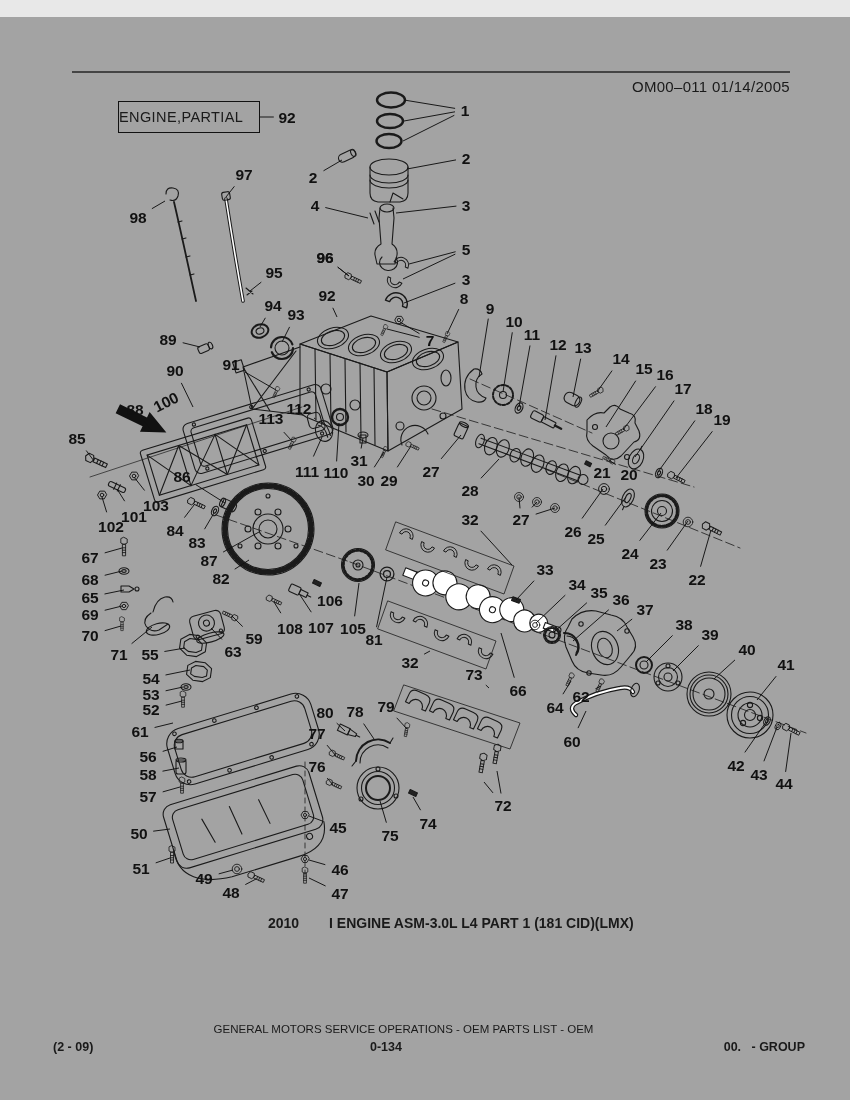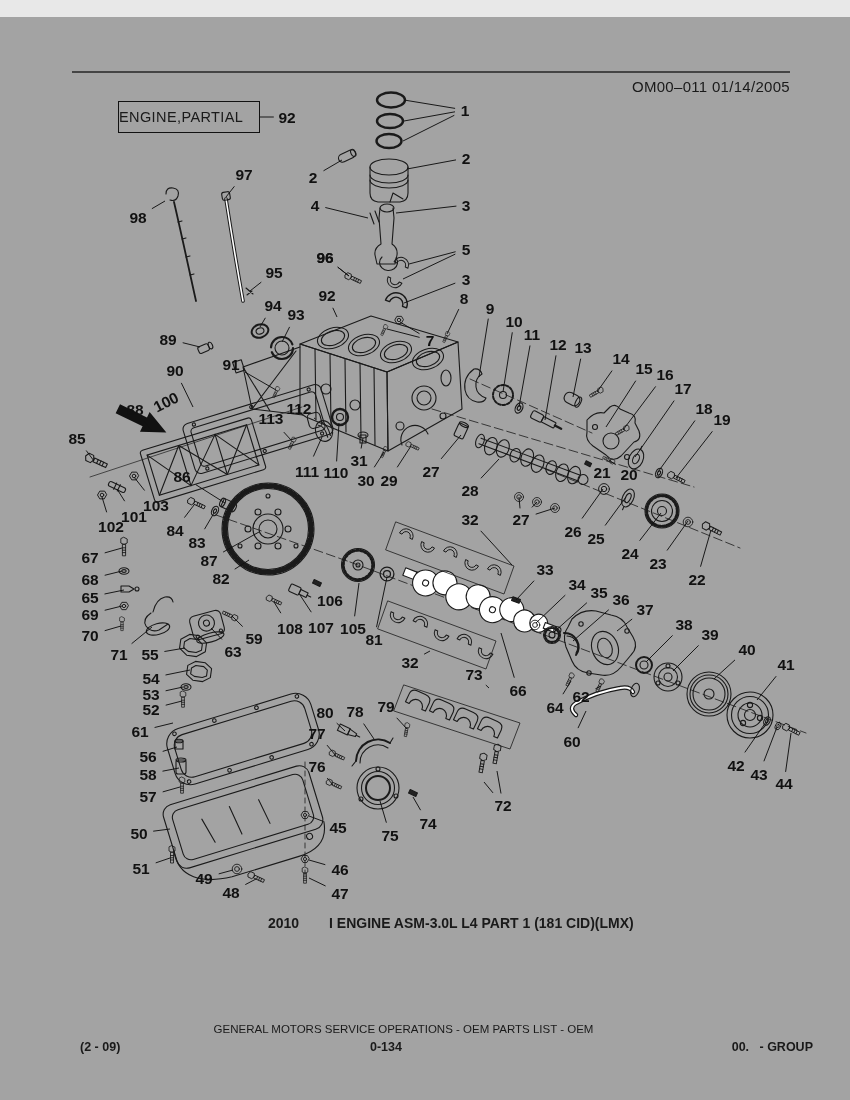--- a/index.html
+++ b/index.html
@@ -9,23 +9,23 @@
   .docref{position:absolute;top:61px;right:60px;font-size:15px;letter-spacing:.3px;}
   .partbox{position:absolute;left:118px;top:84px;width:140px;height:30px;border:1.7px solid #111;
            display:flex;align-items:center;font-size:14.5px;letter-spacing:.4px;}
   svg.diagram{position:absolute;left:0;top:0;}
   #callout-layer text{font:bold 15.5px "Liberation Sans",sans-serif;fill:#111;
                       text-anchor:middle;dominant-baseline:central;}
   #callout-layer line{stroke:#111;stroke-width:.95;}
   .caption{position:absolute;top:898px;left:268px;font-weight:bold;font-size:14px;white-space:nowrap;}
   .caption .fig{margin-right:26px;text-align:right;}
   .foot-service{position:absolute;top:1006px;left:0;width:807px;text-align:center;font-size:11.5px;}
-  .foot-rev{position:absolute;top:1023px;left:80px;font-weight:bold;font-size:12.5px;}
+  .foot-rev{position:absolute;top:1023px;left:53px;font-weight:bold;font-size:12.5px;}
   .foot-page{position:absolute;top:1023px;left:0;width:772px;text-align:center;font-weight:bold;font-size:12.5px;}
-  .foot-group{position:absolute;top:1023px;right:37px;font-weight:bold;font-size:12.5px;white-space:pre;}
+  .foot-group{position:absolute;top:1023px;right:45px;font-weight:bold;font-size:12.5px;white-space:pre;}
 </style>
 </head>
 <body>
 
 <div class="page">
 
   <div class="toprule"></div>
   <div class="docref">OM00–011  01/14/2005</div>
 
   <div class="partbox">

